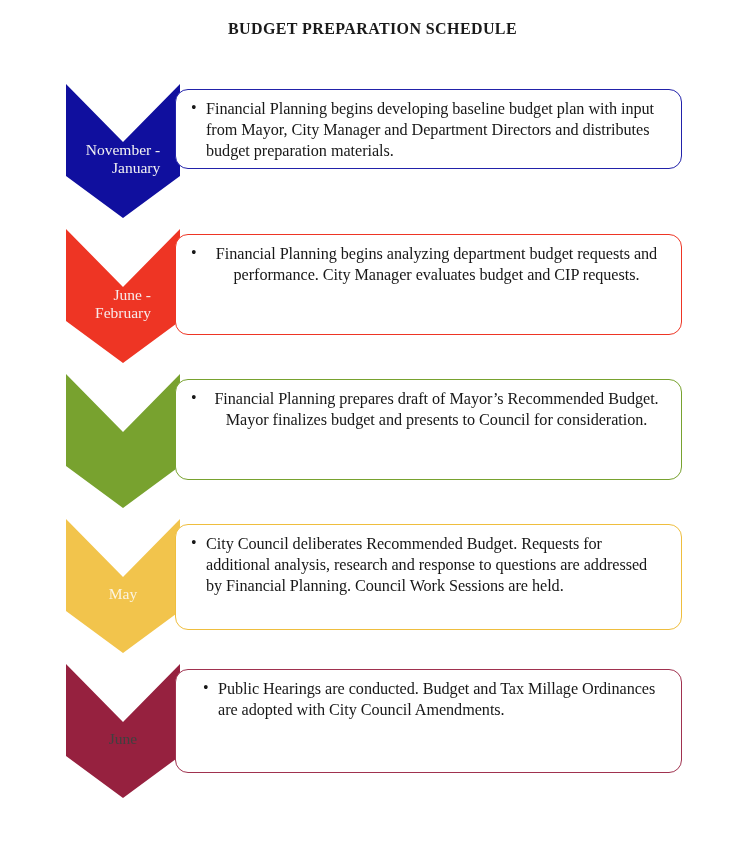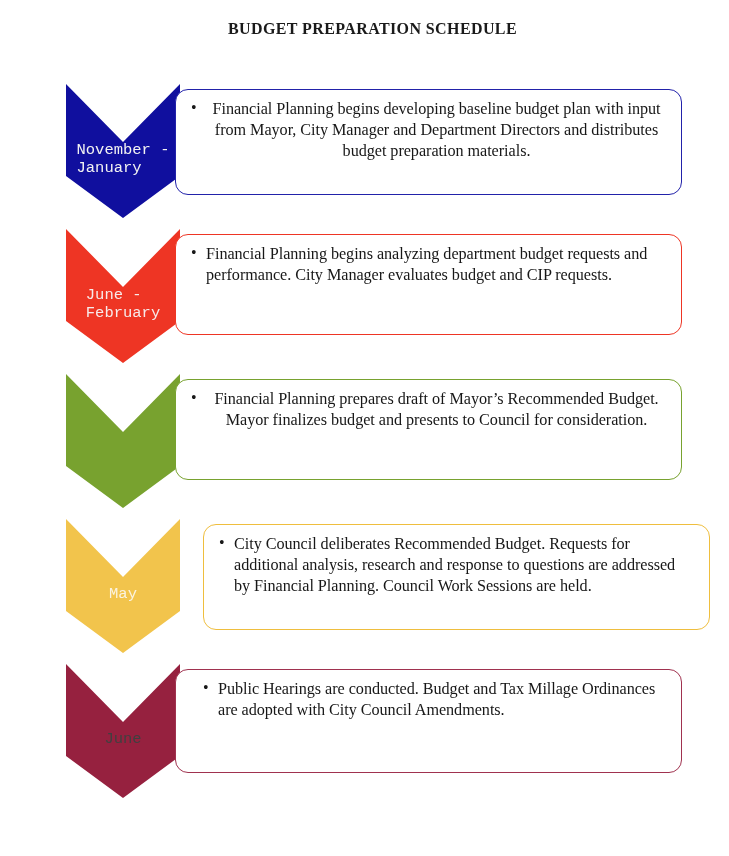--- a/index.html
+++ b/index.html
@@ -64,23 +64,23 @@
   }
   .chevron-label {
     position: absolute;
     left: 0;
     top: 0;
     width: 114px;
     height: 106px;
     display: flex;
     align-items: center;
     justify-content: center;
-    text-align: left;
+    text-align: right;
     color: #f2f2f2;
-    font-family: Liberation Mono, monospace;
+    font-family: Liberation Serif, serif;
     font-size: 15.5px;
     line-height: 1.18;
     padding-top: 44px;
     box-sizing: border-box;
     pointer-events: none;
   }
 
   
   .textbox {
     position: absolute;
@@ -109,21 +109,21 @@
   .textbox li::before {
     content: "\2022";
     position: absolute;
     left: -15px;
     top: -1px;
     font-size: 16px;
     color: #171717;
   }
 
   
-  .row.r0 .textbox { height: 106px; text-align: center; }
+  .row.r0 .textbox { height: 80px; }
   .row.r1 .textbox { height: 101px; }
   .row.r2 .textbox { height: 101px; }
   .row.r3 .textbox { height: 106px; }
   .row.r4 .textbox { height: 104px; }
 </style>
 </head>
 <body>
 
 <div class="page">
 
@@ -155,21 +155,21 @@
         <svg class="chevron" viewBox="0 0 114 134" preserveAspectRatio="none">
           <polygon id="poly-1" points="0,0 57,58 114,0 114,92 57,134 0,92" fill="#EE3524"></polygon>
         </svg>
         <div class="chevron-label" style="color: rgb(247, 234, 234);">
           <span>
             <span>June -</span><br>
             <span>February</span>
           </span>
         </div>
       </div>
-      <div class="textbox" id="box-1" style="border-color: rgb(238, 53, 36);">
+      <div class="textbox" id="box-1" style="border-color: rgb(238, 53, 36); text-align: center;">
         <ul>
           <li>Financial Planning begins analyzing department budget requests and performance. City Manager evaluates budget and CIP requests.</li>
         </ul>
       </div>
     </div>
 
     <div class="row r2" style="top:290px;">
       <div class="chevron-wrap">
         <svg class="chevron" viewBox="0 0 114 134" preserveAspectRatio="none">
           <polygon id="poly-2" points="0,0 57,58 114,0 114,92 57,134 0,92" fill="#78A22F"></polygon>
@@ -186,21 +186,21 @@
       <div class="chevron-wrap">
         <svg class="chevron" viewBox="0 0 114 134" preserveAspectRatio="none">
           <polygon id="poly-3" points="0,0 57,58 114,0 114,92 57,134 0,92" fill="#F2C44C"></polygon>
         </svg>
         <div class="chevron-label" style="color: rgb(251, 243, 224);">
           <span>
             <span>May</span>
           </span>
         </div>
       </div>
-      <div class="textbox" id="box-3" style="border-color: rgb(239, 190, 62); margin-left: 28px;">
+      <div class="textbox" id="box-3" style="border-color: rgb(239, 190, 62);">
         <ul>
           <li>City Council deliberates Recommended Budget. Requests for additional analysis, research and response to questions are addressed by Financial Planning.  Council Work Sessions are held.</li>
         </ul>
       </div>
     </div>
 
     <div class="row r4" style="top:580px;">
       <div class="chevron-wrap">
         <svg class="chevron" viewBox="0 0 114 134" preserveAspectRatio="none">
           <polygon id="poly-4" points="0,0 57,58 114,0 114,92 57,134 0,92" fill="#96213F"></polygon>

